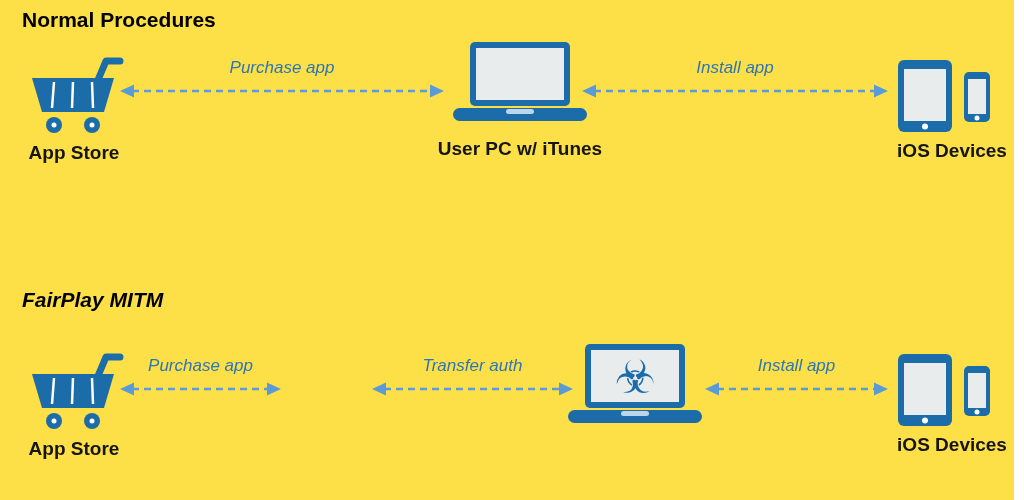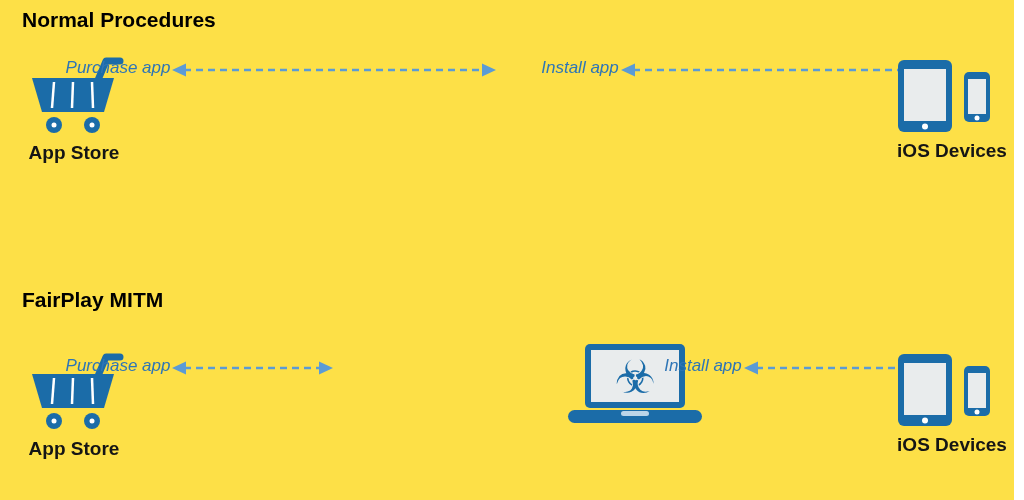--- a/index.html
+++ b/index.html
@@ -7,21 +7,21 @@
   .canvas {
     position:relative; width:1014px; height:500px; background:#fde047; overflow:hidden;
     --blue:#1b6ca8; --arrow:#5b9bd5; --arrow-label:#2e75b6; --screen:#e9eced;
   }
   .heading { position:absolute; font-size:21px; font-weight:bold; color:#000; white-space:nowrap; }
   .node { position:absolute; display:flex; flex-direction:column; align-items:center;font-weight:bold; }
   .node .icon { color:var(--blue); line-height:0; }
   .node-label { font-size:19px; color:#151515; margin-top:6px; white-space:nowrap; text-align:center; }
   .node-label sup { font-size:11px; }
   .node-label .line2 { display:block; }
-  .arrow-group { position:absolute; display:flex; align-items:center;justify-content:center; }
+  .arrow-group { position:absolute; display:flex; flex-direction:column; align-items:center;justify-content:center; }
   .arrow-label { font-size:17px; font-style:italic; color:var(--arrow-label); white-space:nowrap; margin-bottom:3px; }
   .arrow-svg { display:block; height:20px; }
   .arrow-svg line { stroke:var(--arrow); stroke-width:2.4; stroke-dasharray:7 5; }
   .arrow-svg polygon { fill:var(--arrow); }
   svg { overflow:visible; }
 </style>
 </head>
 <body>
 
 <div class="canvas">
@@ -47,20 +47,31 @@
 
   <div class="arrow-group" style="left:118px; top:58px; width:328px;">
     <div class="arrow-label">Purchase app</div>
     <svg class="arrow-svg" width="328" height="20" viewBox="0 0 328 20">
       <line x1="14" y1="10" x2="314" y2="10"></line>
       <polygon points="2,10 16,3.5 16,16.5"></polygon>
       <polygon points="326,10 312,3.5 312,16.5"></polygon>
     </svg>
   </div>
 
+  <div class="node" style="left:430px; top:42px; width:180px;">
+    <span class="icon">
+      <svg width="150" height="90" viewBox="0 0 150 90">
+        <rect x="25" y="0" width="100" height="64" rx="5" fill="currentColor"></rect>
+        <rect x="31" y="6" width="88" height="52" fill="var(--screen)"></rect>
+        <rect x="8" y="66" width="134" height="13" rx="6.5" fill="currentColor"></rect>
+        <rect x="61" y="67" width="28" height="5" rx="2.5" fill="#bcd5e8"></rect>
+      </svg>
+    </span>
+    <div class="node-label">User PC w/ iTunes</div>
+  </div>
 
   <div class="arrow-group" style="left:580px; top:58px; width:310px;">
     <div class="arrow-label">Install app</div>
     <svg class="arrow-svg" width="310" height="20" viewBox="0 0 310 20">
       <line x1="14" y1="10" x2="296" y2="10"></line>
       <polygon points="2,10 16,3.5 16,16.5"></polygon>
       <polygon points="308,10 294,3.5 294,16.5"></polygon>
     </svg>
   </div>
 
@@ -71,21 +82,21 @@
         <rect x="6" y="11" width="42" height="52" fill="var(--screen)"></rect>
         <circle cx="27" cy="68.5" r="3" fill="#ffffff"></circle>
         <rect x="66" y="14" width="26" height="50" rx="5" fill="currentColor"></rect>
         <rect x="70" y="21" width="18" height="35" fill="var(--screen)"></rect>
         <circle cx="79" cy="60" r="2.5" fill="#ffffff"></circle>
       </svg>
     </span>
     <div class="node-label">iOS Devices</div>
   </div>
 
-  <div class="heading" style="left:22px; top:288px;">FairPlay MITM</div>
+  <div class="heading" style="left:22px; top:288px;font-style:italic;">FairPlay MITM</div>
 
   <div class="node" style="left:14px; top:352px; width:120px;">
     <span class="icon">
       <svg width="100" height="80" viewBox="0 0 100 80">
         <polyline points="96,5 82,5 74,24" fill="none" stroke="currentColor" stroke-width="7" stroke-linejoin="round" stroke-linecap="round"></polyline>
         <polygon points="8,22 90,22 80,56 18,56" fill="currentColor"></polygon>
         <line x1="30" y1="26" x2="28" y2="52" stroke="#ffffff" stroke-width="2.5"></line>
         <line x1="49" y1="26" x2="48" y2="52" stroke="#ffffff" stroke-width="2.5"></line>
         <line x1="68" y1="26" x2="69" y2="52" stroke="#ffffff" stroke-width="2.5"></line>
         <circle cx="30" cy="69" r="8" fill="currentColor"></circle>
@@ -100,20 +111,28 @@
   <div class="arrow-group" style="left:118px; top:356px; width:165px;">
     <div class="arrow-label">Purchase app</div>
     <svg class="arrow-svg" width="165" height="20" viewBox="0 0 165 20">
       <line x1="14" y1="10" x2="151" y2="10"></line>
       <polygon points="2,10 16,3.5 16,16.5"></polygon>
       <polygon points="163,10 149,3.5 149,16.5"></polygon>
     </svg>
   </div>
 
 
+  <div class="arrow-group" style="left:370px; top:356px; width:205px;">
+    <div class="arrow-label">Transfer auth</div>
+    <svg class="arrow-svg" width="205" height="20" viewBox="0 0 205 20">
+      <line x1="14" y1="10" x2="191" y2="10"></line>
+      <polygon points="2,10 16,3.5 16,16.5"></polygon>
+      <polygon points="203,10 189,3.5 189,16.5"></polygon>
+    </svg>
+  </div>
 
   <div class="node" style="left:550px; top:344px; width:170px;">
     <span class="icon">
       <svg width="150" height="90" viewBox="0 0 150 90">
         <rect x="25" y="0" width="100" height="64" rx="5" fill="currentColor"></rect>
         <rect x="31" y="6" width="88" height="52" fill="var(--screen)"></rect>
         <text x="75" y="49" text-anchor="middle" font-size="46" fill="currentColor" font-family="DejaVu Sans, sans-serif">☣</text>
         <rect x="8" y="66" width="134" height="13" rx="6.5" fill="currentColor"></rect>
         <rect x="61" y="67" width="28" height="5" rx="2.5" fill="#bcd5e8"></rect>
       </svg>

